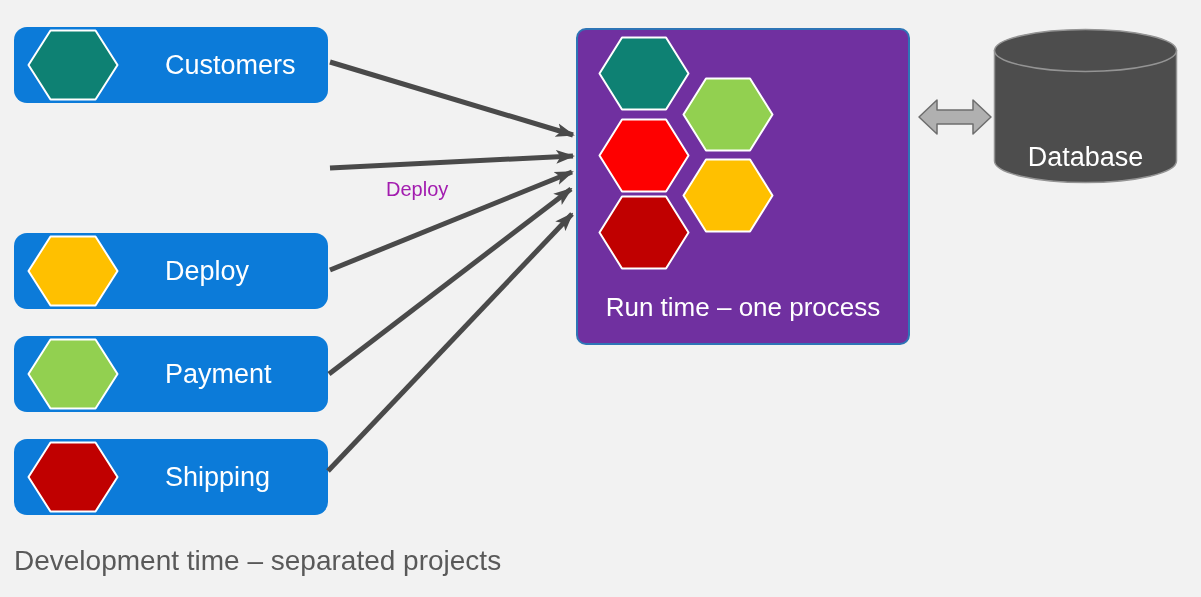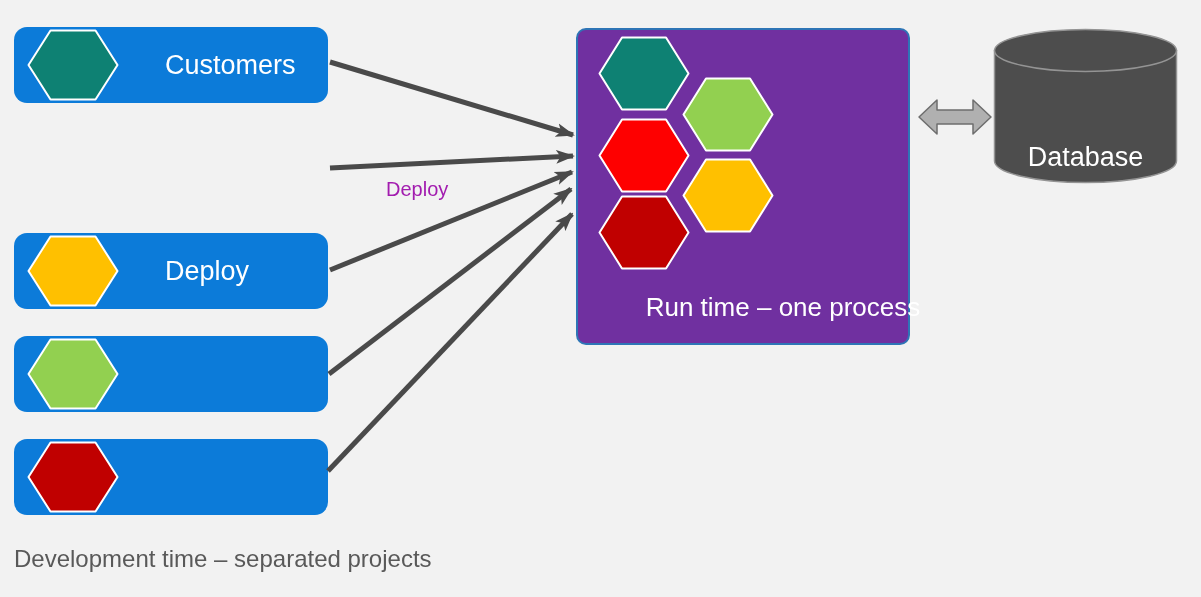--- a/index.html
+++ b/index.html
@@ -27,30 +27,30 @@
   .arrowhead{fill:#4a4a4a;}
   .dbl-arrow{stroke:#6e6e6e;stroke-width:1.5;stroke-linejoin:round;}
   
   .runtime{
     position:absolute;left:576px;top:28px;width:334px;height:317px;
     box-sizing:border-box;
     background:#7030a0;border:2px solid #2e75b6;border-radius:10px;
   }
   .runtime-label{
     position:absolute;left:0;top:262px;width:100%;
-    text-align:center;color:#ffffff;font-size:26px;white-space:nowrap;padding-left:40px;
+    text-align:center;color:#ffffff;font-size:26px;white-space:nowrap;
   }
   
   .deploy-label{
     position:absolute;left:386px;top:178px;
     color:#a21caf;font-size:20px;white-space:nowrap;
   }
   .caption{
     position:absolute;left:14px;top:545px;
-    color:#595959;font-size:24px;white-space:nowrap;
+    color:#595959;font-size:28px;white-space:nowrap;
   }
   
   .db-svg{position:absolute;left:993px;top:28px;}
   .db-shape{fill:#4d4d4d;stroke:#949494;stroke-width:1.5;}
   .db-label{
     position:absolute;left:993px;top:126px;width:185px;
     text-align:center;color:#ffffff;font-size:27px;white-space:nowrap;margin-top:16px;
   }
 </style>
 </head>
@@ -70,26 +70,28 @@
     <svg class="hex" width="92" height="72" viewBox="0 0 92 72">
       <polygon class="hexpoly" points="23.5,1.5 68.5,1.5 90.5,36 68.5,70.5 23.5,70.5 1.5,36" fill="#ffc000"></polygon>
     </svg>
     <span class="service-label">Deploy</span>
   </div>
 
   <div class="service" style="top:336px">
     <svg class="hex" width="92" height="72" viewBox="0 0 92 72">
       <polygon class="hexpoly" points="23.5,1.5 68.5,1.5 90.5,36 68.5,70.5 23.5,70.5 1.5,36" fill="#92d050"></polygon>
     </svg>
+    <span class="service-label">Payment</span>
   </div>
 
   <div class="service" style="top:439px">
     <svg class="hex" width="92" height="72" viewBox="0 0 92 72">
       <polygon class="hexpoly" points="23.5,1.5 68.5,1.5 90.5,36 68.5,70.5 23.5,70.5 1.5,36" fill="#c00000"></polygon>
     </svg>
+    <span class="service-label">Shipping</span>
   </div>
 
   <div class="deploy-label">Deploy</div>
 
   <div class="runtime">
     <svg width="330" height="313" viewBox="0 0 330 313" style="position:absolute;left:0;top:0;">
       <g transform="translate(20,6)">
         <polygon class="hexpoly" points="24,1.5 68,1.5 90.5,37.5 68,73.5 24,73.5 1.5,37.5" fill="#0e8173"></polygon>
       </g>
       <g transform="translate(104,47)">

